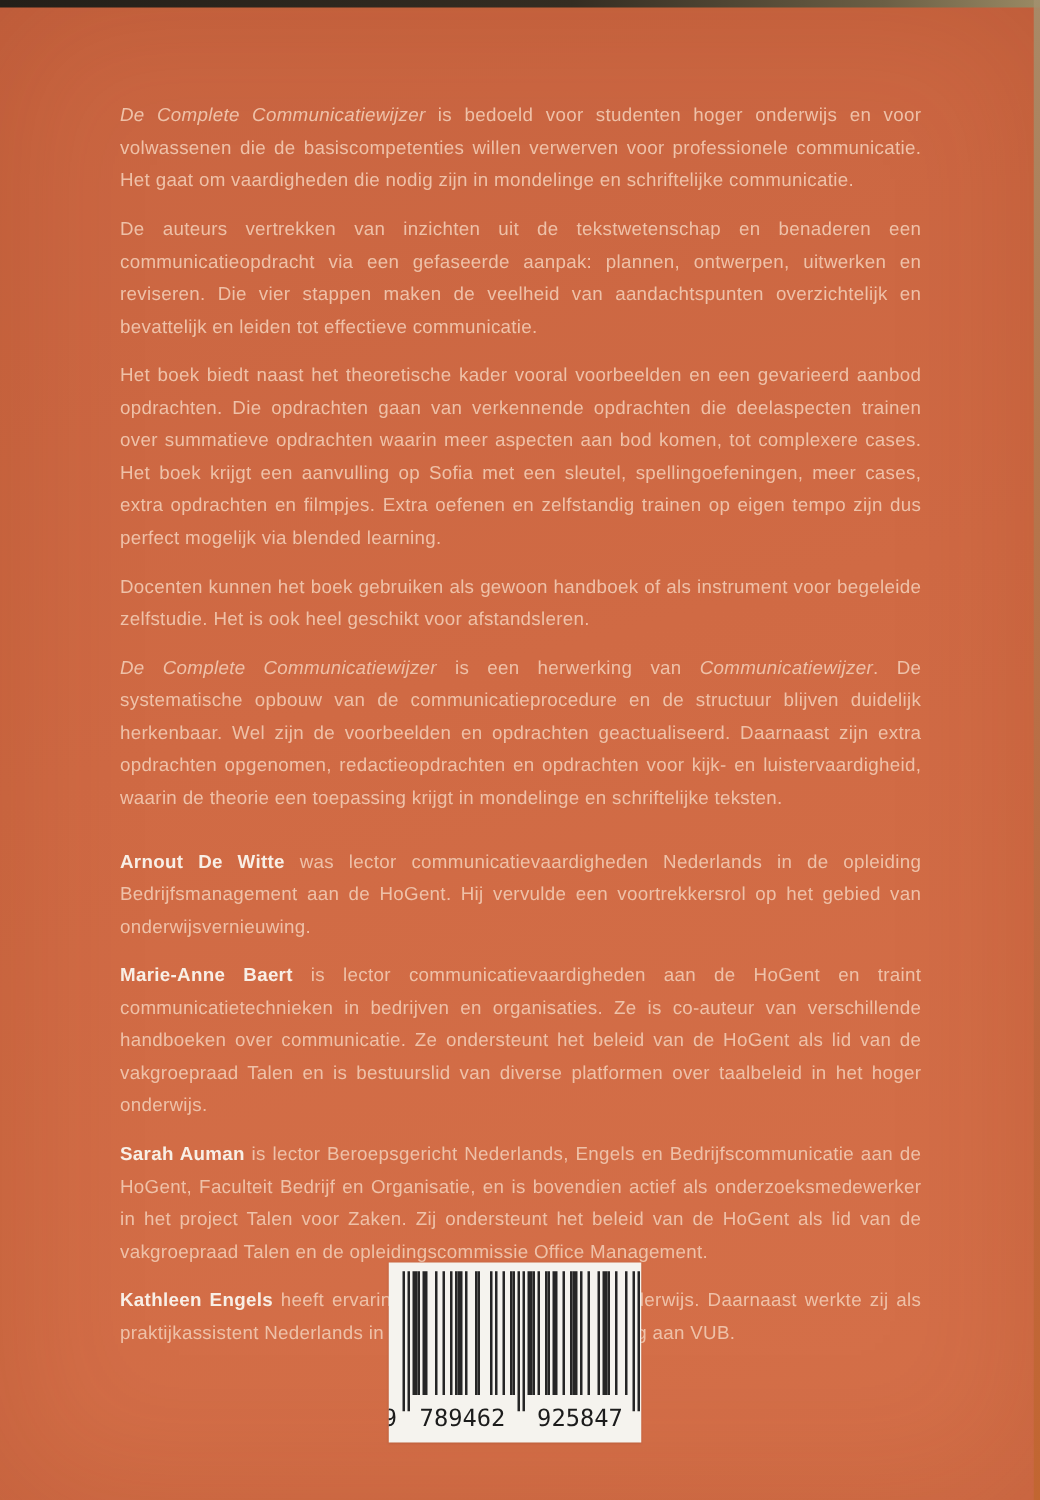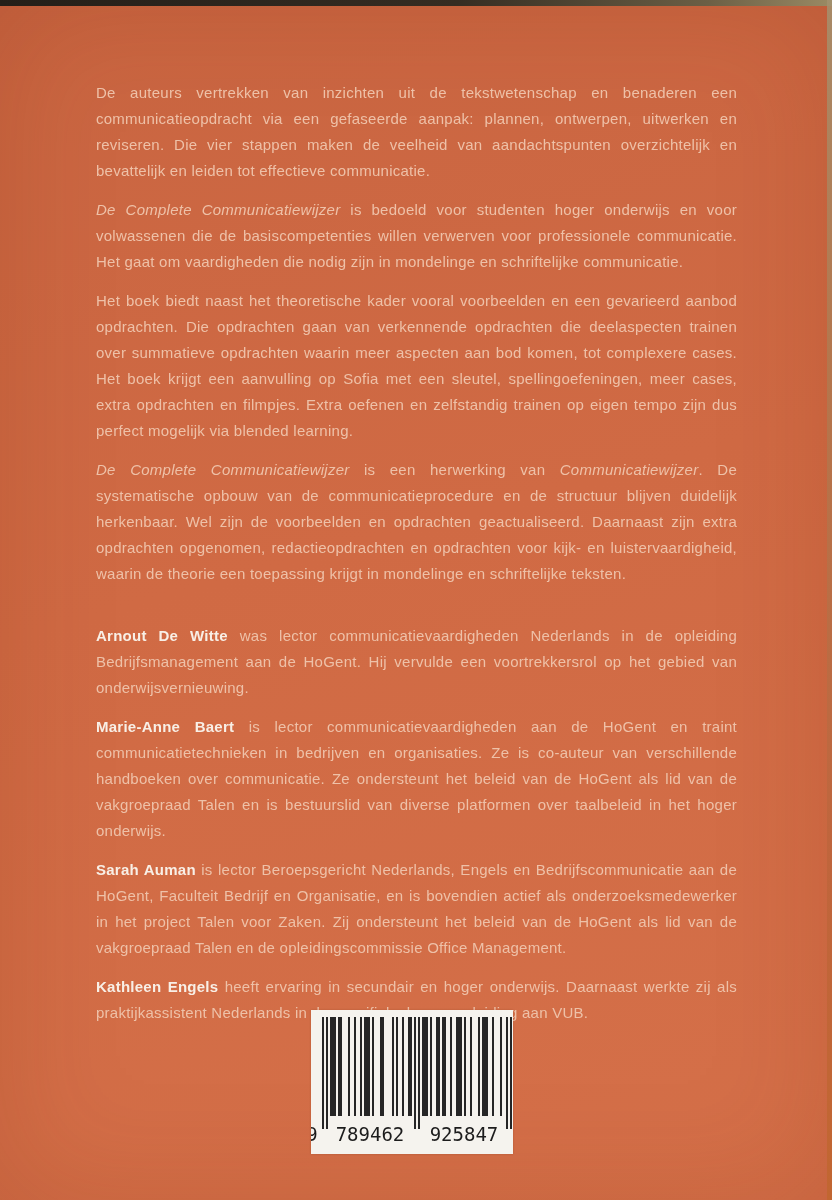--- a/index.html
+++ b/index.html
@@ -33,41 +33,42 @@
     width: 641px;
     color: #eec1a8;
     font-size: 15px;
     line-height: 26px;
     letter-spacing: 0.25px;
     text-align: justify;
   }
   .para { margin: 0 0 13px 0; }
   .para .i { font-style: italic; }
   .para .b { font-weight: bold; color: #f8efe6; }
-  .authors { margin-top: 36px; }
+  .authors { margin-top: 25px; }
   .barcode-box {
     position: absolute;
     left: 311px; top: 1010px;
     width: 202px; height: 144px;
     background: #f5f3ee;
     box-shadow: 0 0 2px rgba(90,30,5,0.25);
   }
   .barcode-box svg { display: block; }
 </style>
 </head>
 <body>
 
 <div class="cover">
   <div class="edge-top"></div>
   <div class="edge-right"></div>
 
   <div class="content">
+    <p class="para"><span class="i">De Complete Communicatiewijzer</span><span> is bedoeld voor studenten hoger onderwijs en voor volwassenen die de basiscompetenties willen verwerven voor professionele communicatie. Het gaat om vaardigheden die nodig zijn in mondelinge en schriftelijke communicatie.</span></p>
     <p class="para"><span>De auteurs vertrekken van inzichten uit de tekstwetenschap en benaderen een communicatieopdracht via een gefaseerde aanpak: plannen, ontwerpen, uitwerken en reviseren. Die vier stappen maken de veelheid van aandachtspunten overzichtelijk en bevattelijk en leiden tot effectieve communicatie.</span></p>
-    <p class="para"><span class="i">De Complete Communicatiewijzer</span><span> is bedoeld voor studenten hoger onderwijs en voor volwassenen die de basiscompetenties willen verwerven voor professionele communicatie. Het gaat om vaardigheden die nodig zijn in mondelinge en schriftelijke communicatie.</span></p>
     <p class="para"><span>Het boek biedt naast het theoretische kader vooral voorbeelden en een gevarieerd aanbod opdrachten. Die opdrachten gaan van verkennende opdrachten die deelaspecten trainen over summatieve opdrachten waarin meer aspecten aan bod komen, tot complexere cases. Het boek krijgt een aanvulling op Sofia met een sleutel, spellingoefeningen, meer cases, extra opdrachten en filmpjes. Extra oefenen en zelfstandig trainen op eigen tempo zijn dus perfect mogelijk via blended learning.</span></p>
+    <p class="para"><span>Docenten kunnen het boek gebruiken als gewoon handboek of als instrument voor begeleide zelfstudie. Het is ook heel geschikt voor afstandsleren.</span></p>
     <p class="para"><span class="i">De Complete Communicatiewijzer</span><span> is een herwerking van </span><span class="i">Communicatiewijzer</span><span>. De systematische opbouw van de communicatieprocedure en de structuur blijven duidelijk herkenbaar. Wel zijn de voorbeelden en opdrachten geactualiseerd. Daarnaast zijn extra opdrachten opgenomen, redactieopdrachten en opdrachten voor kijk- en luistervaardigheid, waarin de theorie een toepassing krijgt in mondelinge en schriftelijke teksten.</span></p>
 
     <div class="authors">
       <p class="para"><span class="b">Arnout De Witte</span><span> was lector communicatievaardigheden Nederlands in de opleiding Bedrijfsmanagement aan de HoGent. Hij vervulde een voortrekkersrol op het gebied van onderwijsvernieuwing.</span></p>
       <p class="para"><span class="b">Marie-Anne Baert</span><span> is lector communicatievaardigheden aan de HoGent en traint communicatietechnieken in bedrijven en organisaties. Ze is co-auteur van verschillende handboeken over communicatie. Ze ondersteunt het beleid van de HoGent als lid van de vakgroepraad Talen en is bestuurslid van diverse platformen over taalbeleid in het hoger onderwijs.</span></p>
       <p class="para"><span class="b">Sarah Auman</span><span> is lector Beroepsgericht Nederlands, Engels en Bedrijfscommunicatie aan de HoGent, Faculteit Bedrijf en Organisatie, en is bovendien actief als onderzoeksmedewerker in het project Talen voor Zaken. Zij ondersteunt het beleid van de HoGent als lid van de vakgroepraad Talen en de opleidingscommissie Office Management.</span></p>
       <p class="para"><span class="b">Kathleen Engels</span><span> heeft ervaring in secundair en hoger onderwijs. Daarnaast werkte zij als praktijkassistent Nederlands in de specifieke lerarenopleiding aan VUB.</span></p>
     </div>
   </div>
 

